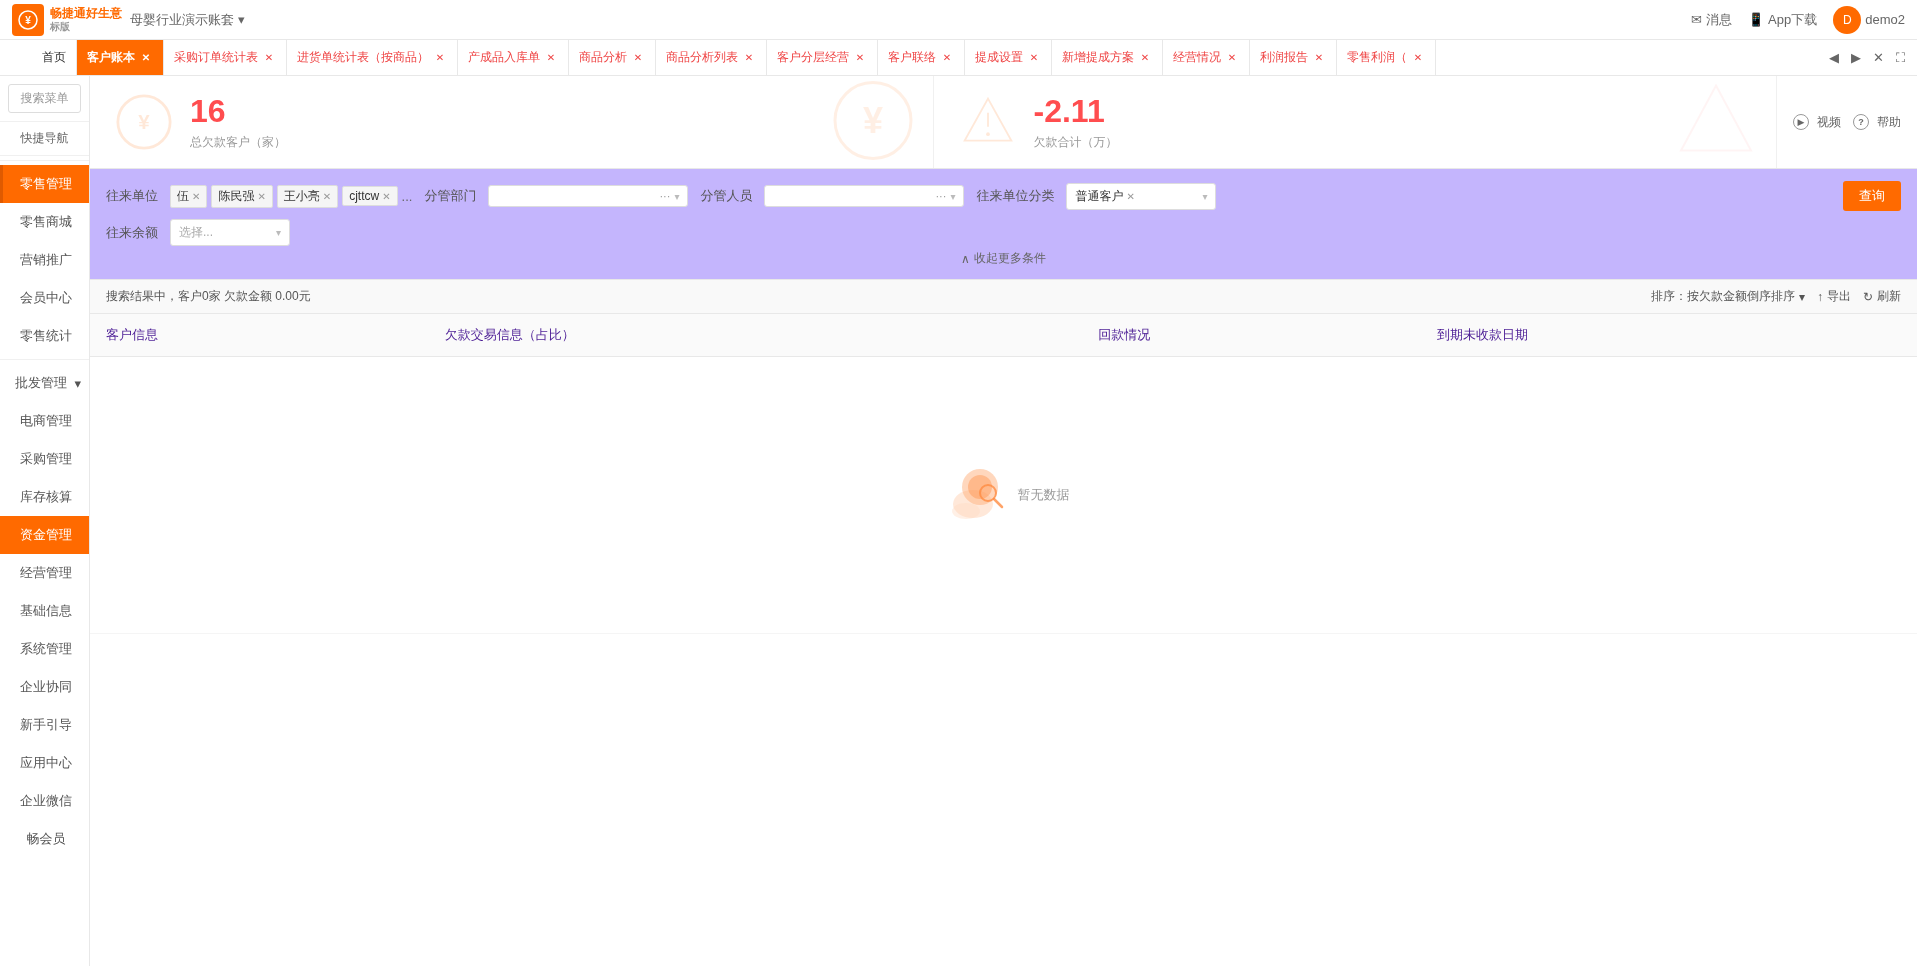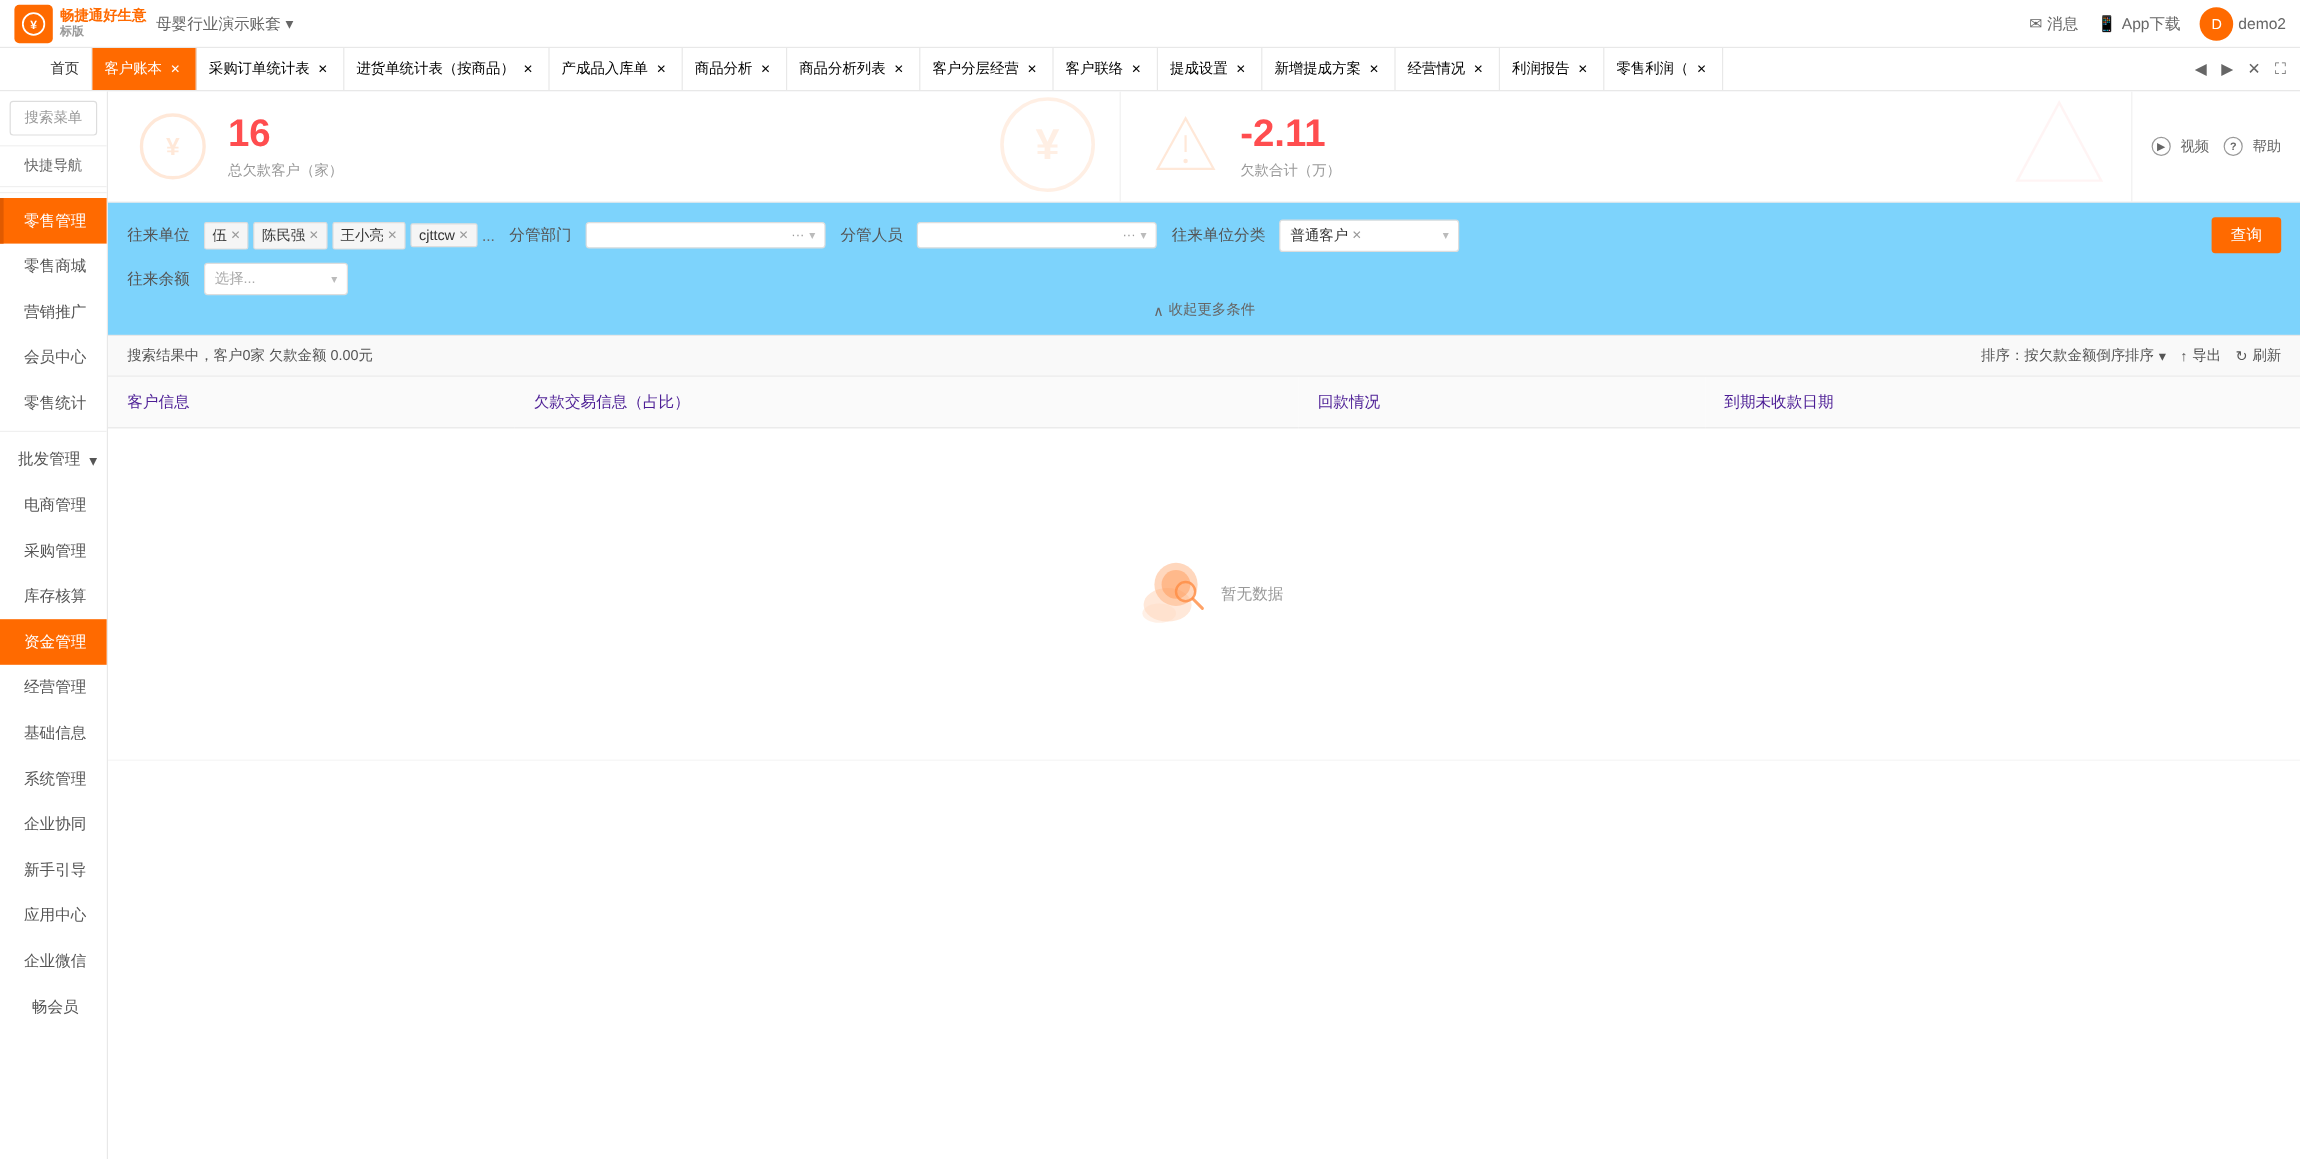--- a/index.html
+++ b/index.html
@@ -10,23 +10,23 @@
     .top-bar-left { display: flex; align-items: center; gap: 8px; }
     .logo-area { display: flex; align-items: center; gap: 6px; color: #ff6a00; font-size: 14px; font-weight: bold; }
     .logo-icon { width: 32px; height: 32px; background: #ff6a00; border-radius: 4px; display: flex; align-items: center; justify-content: center; color: #fff; font-size: 16px; }
     .dropdown-trigger { display: flex; align-items: center; gap: 4px; color: #666; cursor: pointer; font-size: 13px; }
     .top-bar-right { display: flex; align-items: center; gap: 16px; color: #666; font-size: 13px; }
     .top-bar-right-item { display: flex; align-items: center; gap: 4px; cursor: pointer; }
     .avatar { width: 28px; height: 28px; border-radius: 50%; background: #ff6a00; display: flex; align-items: center; justify-content: center; color: #fff; font-size: 12px; }
 
     
     .nav-tabs { background: #fff; height: 36px; display: flex; align-items: stretch; border-bottom: 1px solid #e8e8e8; flex-shrink: 0; overflow: hidden; padding-left: 32px; }
-    .nav-tab { padding: 0 10px; display: flex; align-items: center; gap: 4px; cursor: pointer; font-size: 12px; color: #000000; white-space: nowrap; border-right: 1px solid #e8e8e8; flex-shrink: 0; }
+    .nav-tab { padding: 0 10px; display: flex; align-items: center; gap: 4px; cursor: pointer; font-size: 12px; color: #ef4444; white-space: nowrap; border-right: 1px solid #e8e8e8; flex-shrink: 0; }
     .nav-tab.home { background: #fff; font-weight: normal; color: #333; }
-    .nav-tab.active { background: #ff6a00; color: #fff; }
+    .nav-tab.active { background: #ff6a00; color: #fff; font-weight: bold; }
     .nav-tab .close-btn { width: 14px; height: 14px; display: inline-flex; align-items: center; justify-content: center; border-radius: 50%; font-size: 10px; cursor: pointer; }
     .nav-tabs-right { display: flex; align-items: center; margin-left: auto; padding: 0 8px; gap: 4px; }
     .nav-tabs-arrow { cursor: pointer; color: #666; padding: 4px; }
 
     
     .main-layout { display: flex; flex: 1; overflow: hidden; }
 
     
     .sidebar { width: 90px; background: #fff; border-right: 1px solid #e8e8e8; display: flex; flex-direction: column; flex-shrink: 0; overflow-y: auto; }
     .sidebar-search { padding: 8px; border-bottom: 1px solid #f0f0f0; }
@@ -48,21 +48,21 @@
     .stat-icon svg { width: 56px; height: 56px; }
     .stat-content { }
     .stat-value { font-size: 32px; font-weight: bold; }
     .stat-value.red { color: #ff4d4f; }
     .stat-label { font-size: 12px; color: #999; margin-top: 4px; }
     .stat-bg { position: absolute; right: 20px; top: 50%; transform: translateY(-50%); opacity: 0.1; }
     .stats-row-right { display: flex; align-items: center; gap: 12px; padding: 0 16px; flex-shrink: 0; }
     .stats-helper { display: flex; align-items: center; gap: 8px; font-size: 12px; color: #666; }
 
     
-    .filter-area { background: #7dd3fc; padding: 12px 16px; border-bottom: 1px solid #e8e8e8; flex-shrink: 0; }
+    .filter-area { background: #c4b5fd; padding: 12px 16px; border-bottom: 1px solid #e8e8e8; flex-shrink: 0; }
     .filter-row { display: flex; align-items: center; gap: 12px; flex-wrap: nowrap; margin-bottom: 8px; }
     .filter-label { color: #555; font-size: 13px; white-space: nowrap; flex-shrink: 0; }
     .filter-tags { display: flex; align-items: center; gap: 4px; flex-wrap: wrap; }
     .filter-tag { display: flex; align-items: center; gap: 3px; background: #f5f5f5; border: 1px solid #ddd; border-radius: 2px; padding: 2px 6px; font-size: 12px; color: #333; }
     .filter-tag .remove { cursor: pointer; color: #999; font-size: 10px; }
     .filter-more { color: #666; cursor: pointer; font-size: 13px; }
     .filter-select { display: flex; align-items: center; gap: 4px; border: 1px solid #ddd; border-radius: 3px; padding: 4px 8px; font-size: 12px; color: #333; cursor: pointer; background: #fff; min-width: 120px; }
     .filter-select-wide { min-width: 200px; }
     .collapse-btn { display: flex; align-items: center; justify-content: center; gap: 4px; color: #666; font-size: 12px; cursor: pointer; margin: 4px auto 0; }
 

